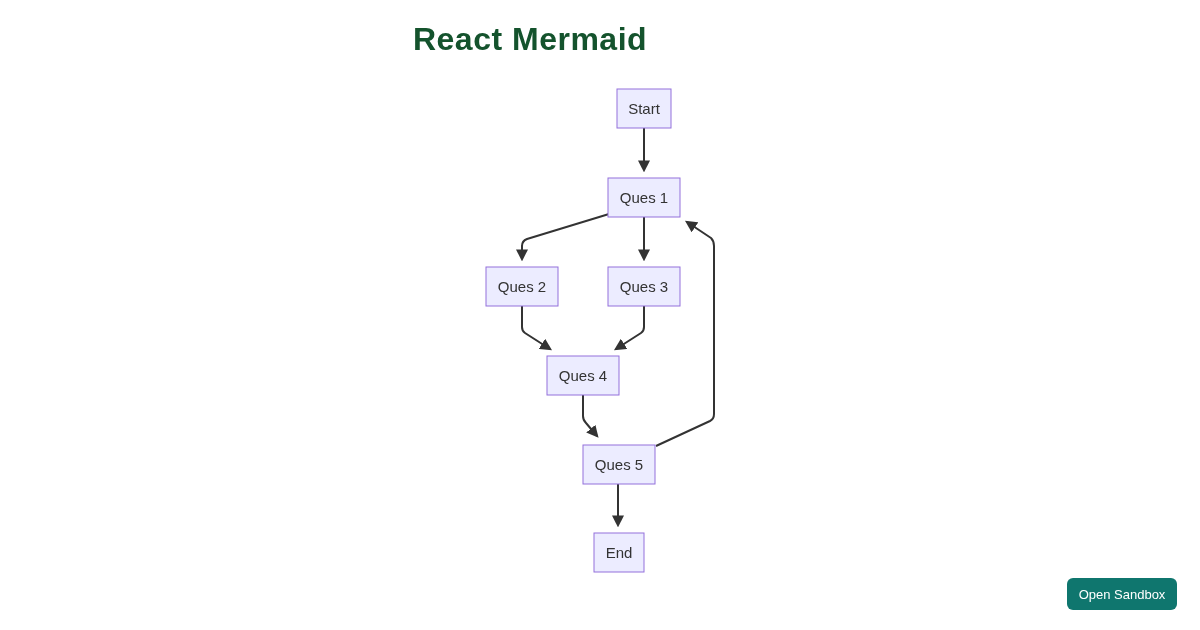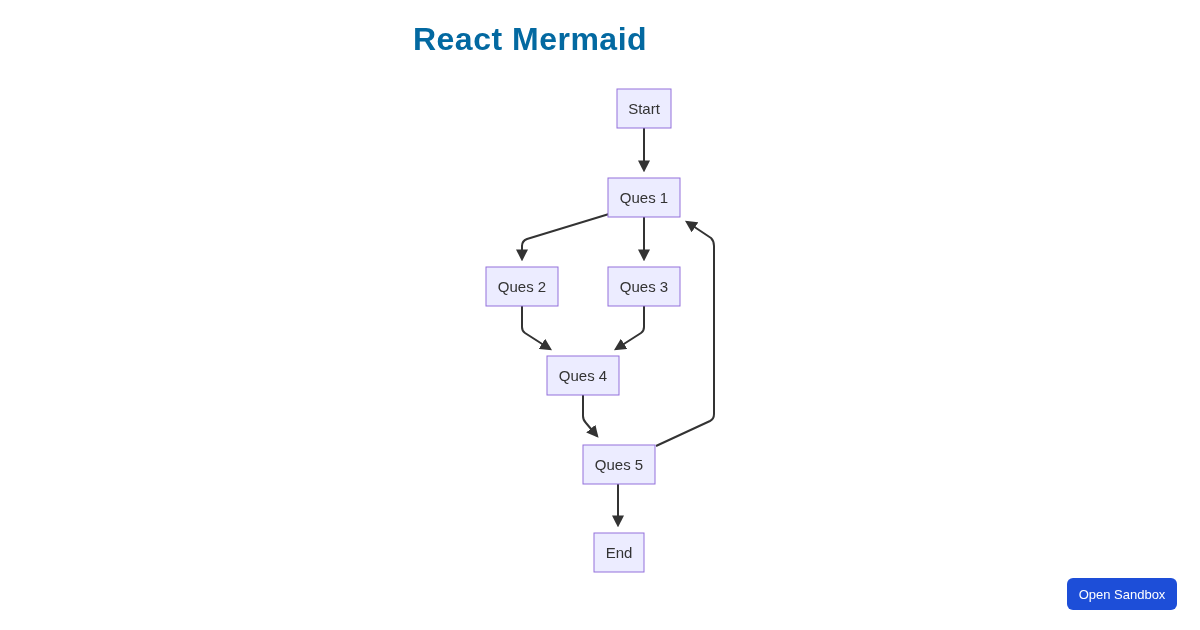--- a/index.html
+++ b/index.html
@@ -10,21 +10,21 @@
     position: relative;
     overflow: hidden;
   }
   .page-title {
     position: absolute;
     top: 21px; left: 0;
     width: 1060px;
     text-align: center;
     font-size: 32px;
     font-weight: bold;
-    color: #0369a1;
+    color: #14532d;
     letter-spacing: 0.5px;
   }
   svg.flowchart {
     position: absolute;
     top: 0; left: 0;
     width: 1200px; height: 630px;
   }
   .node-rect {
     fill: #ECECFF;
     stroke: #9370DB;
@@ -42,21 +42,21 @@
     stroke-width: 2;
     stroke-linejoin: round;
     stroke-linecap: butt;
   }
   .sandbox-button {
     position: absolute;
     right: 23px;
     bottom: 20px;
     width: 110px;
     height: 32px;
-    background: #1d4ed8;
+    background: #0f766e;
     color: #ffffff;
     border: none;
     border-radius: 6px;
     font-family: "Liberation Sans", sans-serif;
     font-size: 13px;
     display: flex;
     align-items: center;
     justify-content: center;
     cursor: pointer;
   }

